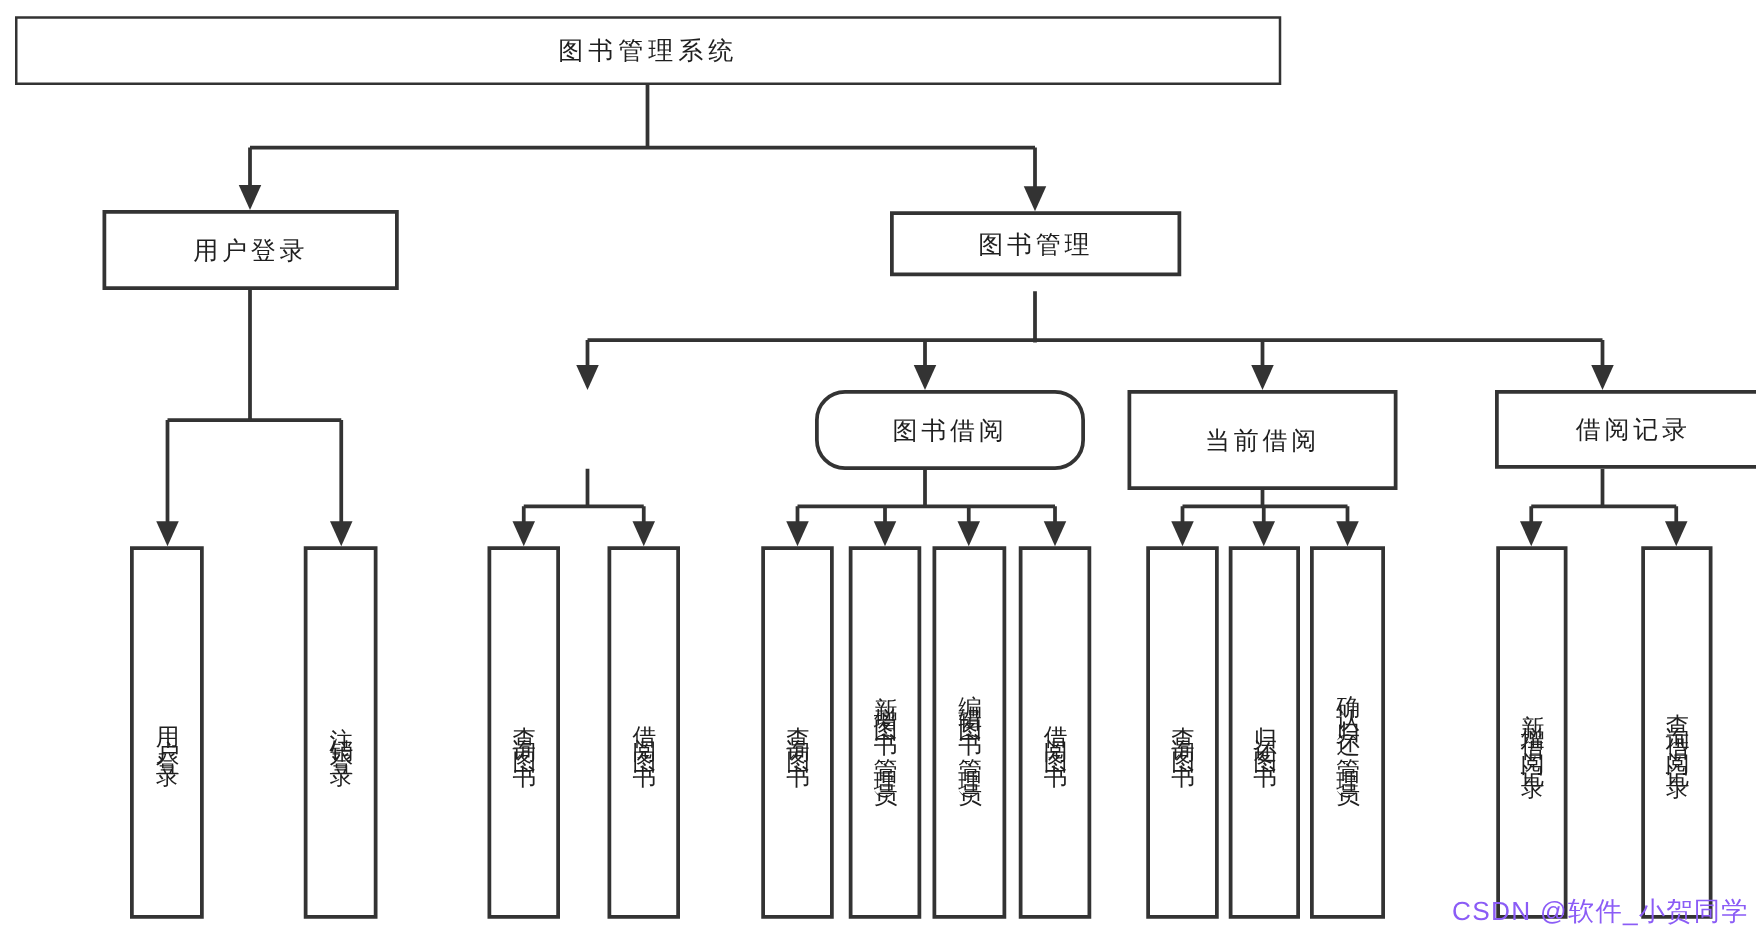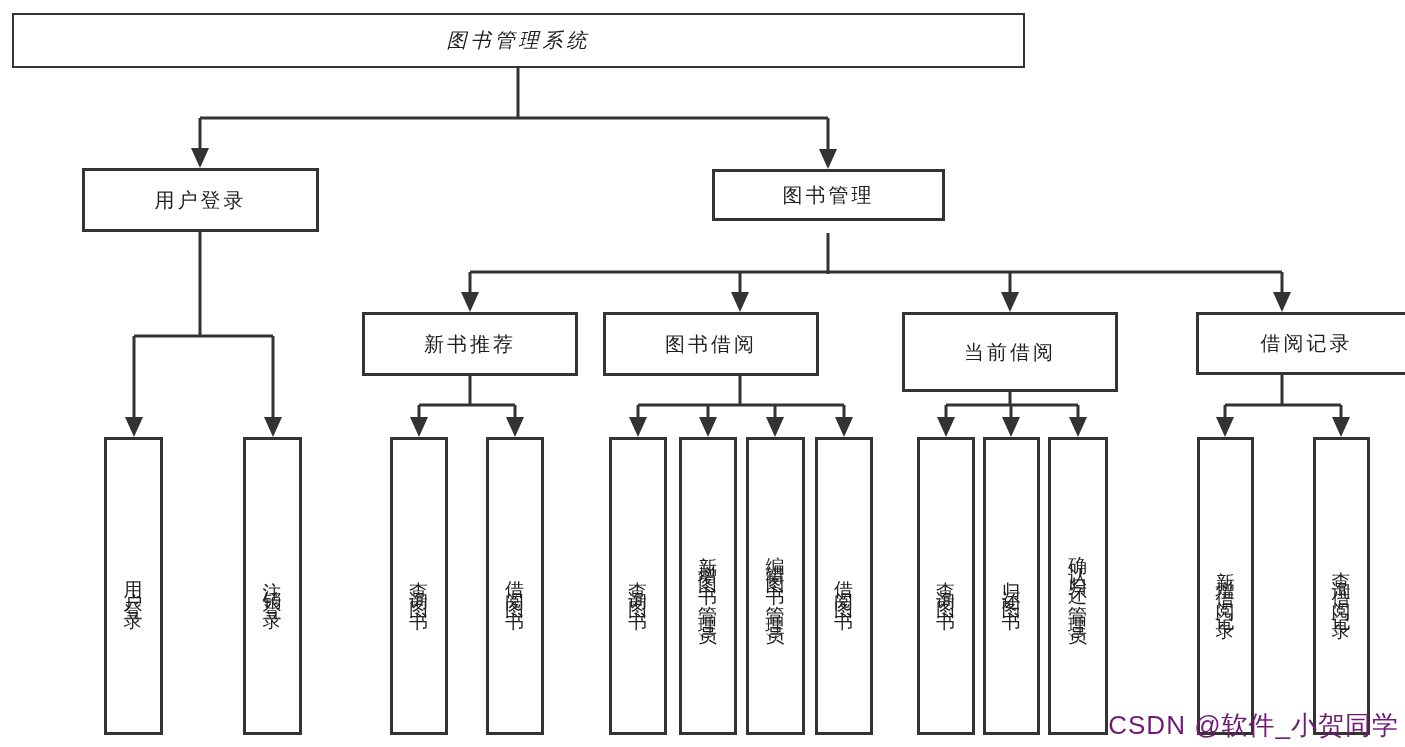--- a/index.html
+++ b/index.html
@@ -30,36 +30,35 @@
     align-items: center;
     justify-content: center;
     font-size: 20px;
     letter-spacing: 3px;
     color: #1f1f1f;
     z-index: 2;
   }
   .box.root {
     border-width: 2px;
     letter-spacing: 4px;
-    font-style: italic;
   }
   .leaf span {
     writing-mode: vertical-rl;
     text-orientation: mixed;
     font-size: 19px;
     letter-spacing: 10px;
     line-height: 1;
     white-space: nowrap;
   }
   .watermark {
     position: absolute;
     right: 6px;
     bottom: 4px;
-    font-size: 26px;
-    color: #701a75;
+    font-size: 21px;
+    color: #8b5cf6;
     letter-spacing: 1px;
     z-index: 3;
     margin-left: 44px;
   }
 </style>
 </head>
 <body>
 
 <div id="canvas">
 
@@ -93,22 +92,21 @@
       <polygon points="1216,417 1234,417 1225,437"></polygon>
       <polygon points="1332,417 1350,417 1341,437"></polygon>
     </g>
   </svg>
 
   <div class="box root" style="left:12px; top:13px; width:1013px; height:55px;">图书管理系统</div>
 
   <div class="box" style="left:82px; top:168px; width:237px; height:64px;">用户登录</div>
   <div class="box" style="left:712px; top:169px; width:233px; height:52px;">图书管理</div>
 
-  <div class="box" style="left:362px; top:312px; width:216px; height:64px;">新书推荐</div>
-  <div class="box" style="left:603px; top:312px; width:216px; height:64px;">图书借阅</div>
+  <div class="box" style="left:652px; top:312px; width:216px; height:64px;border-radius:24px;">图书借阅</div>
   <div class="box" style="left:902px; top:312px; width:216px; height:80px;">当前借阅</div>
   <div class="box" style="left:1196px; top:312px; width:221px; height:63px;">借阅记录</div>
 
   <div class="box leaf" style="left:104px; top:437px; width:59px; height:298px;">
     <span>用户登录</span>
   </div>
   <div class="box leaf" style="left:243px; top:437px; width:59px; height:298px;">
     <span>注销登录</span>
   </div>
 

